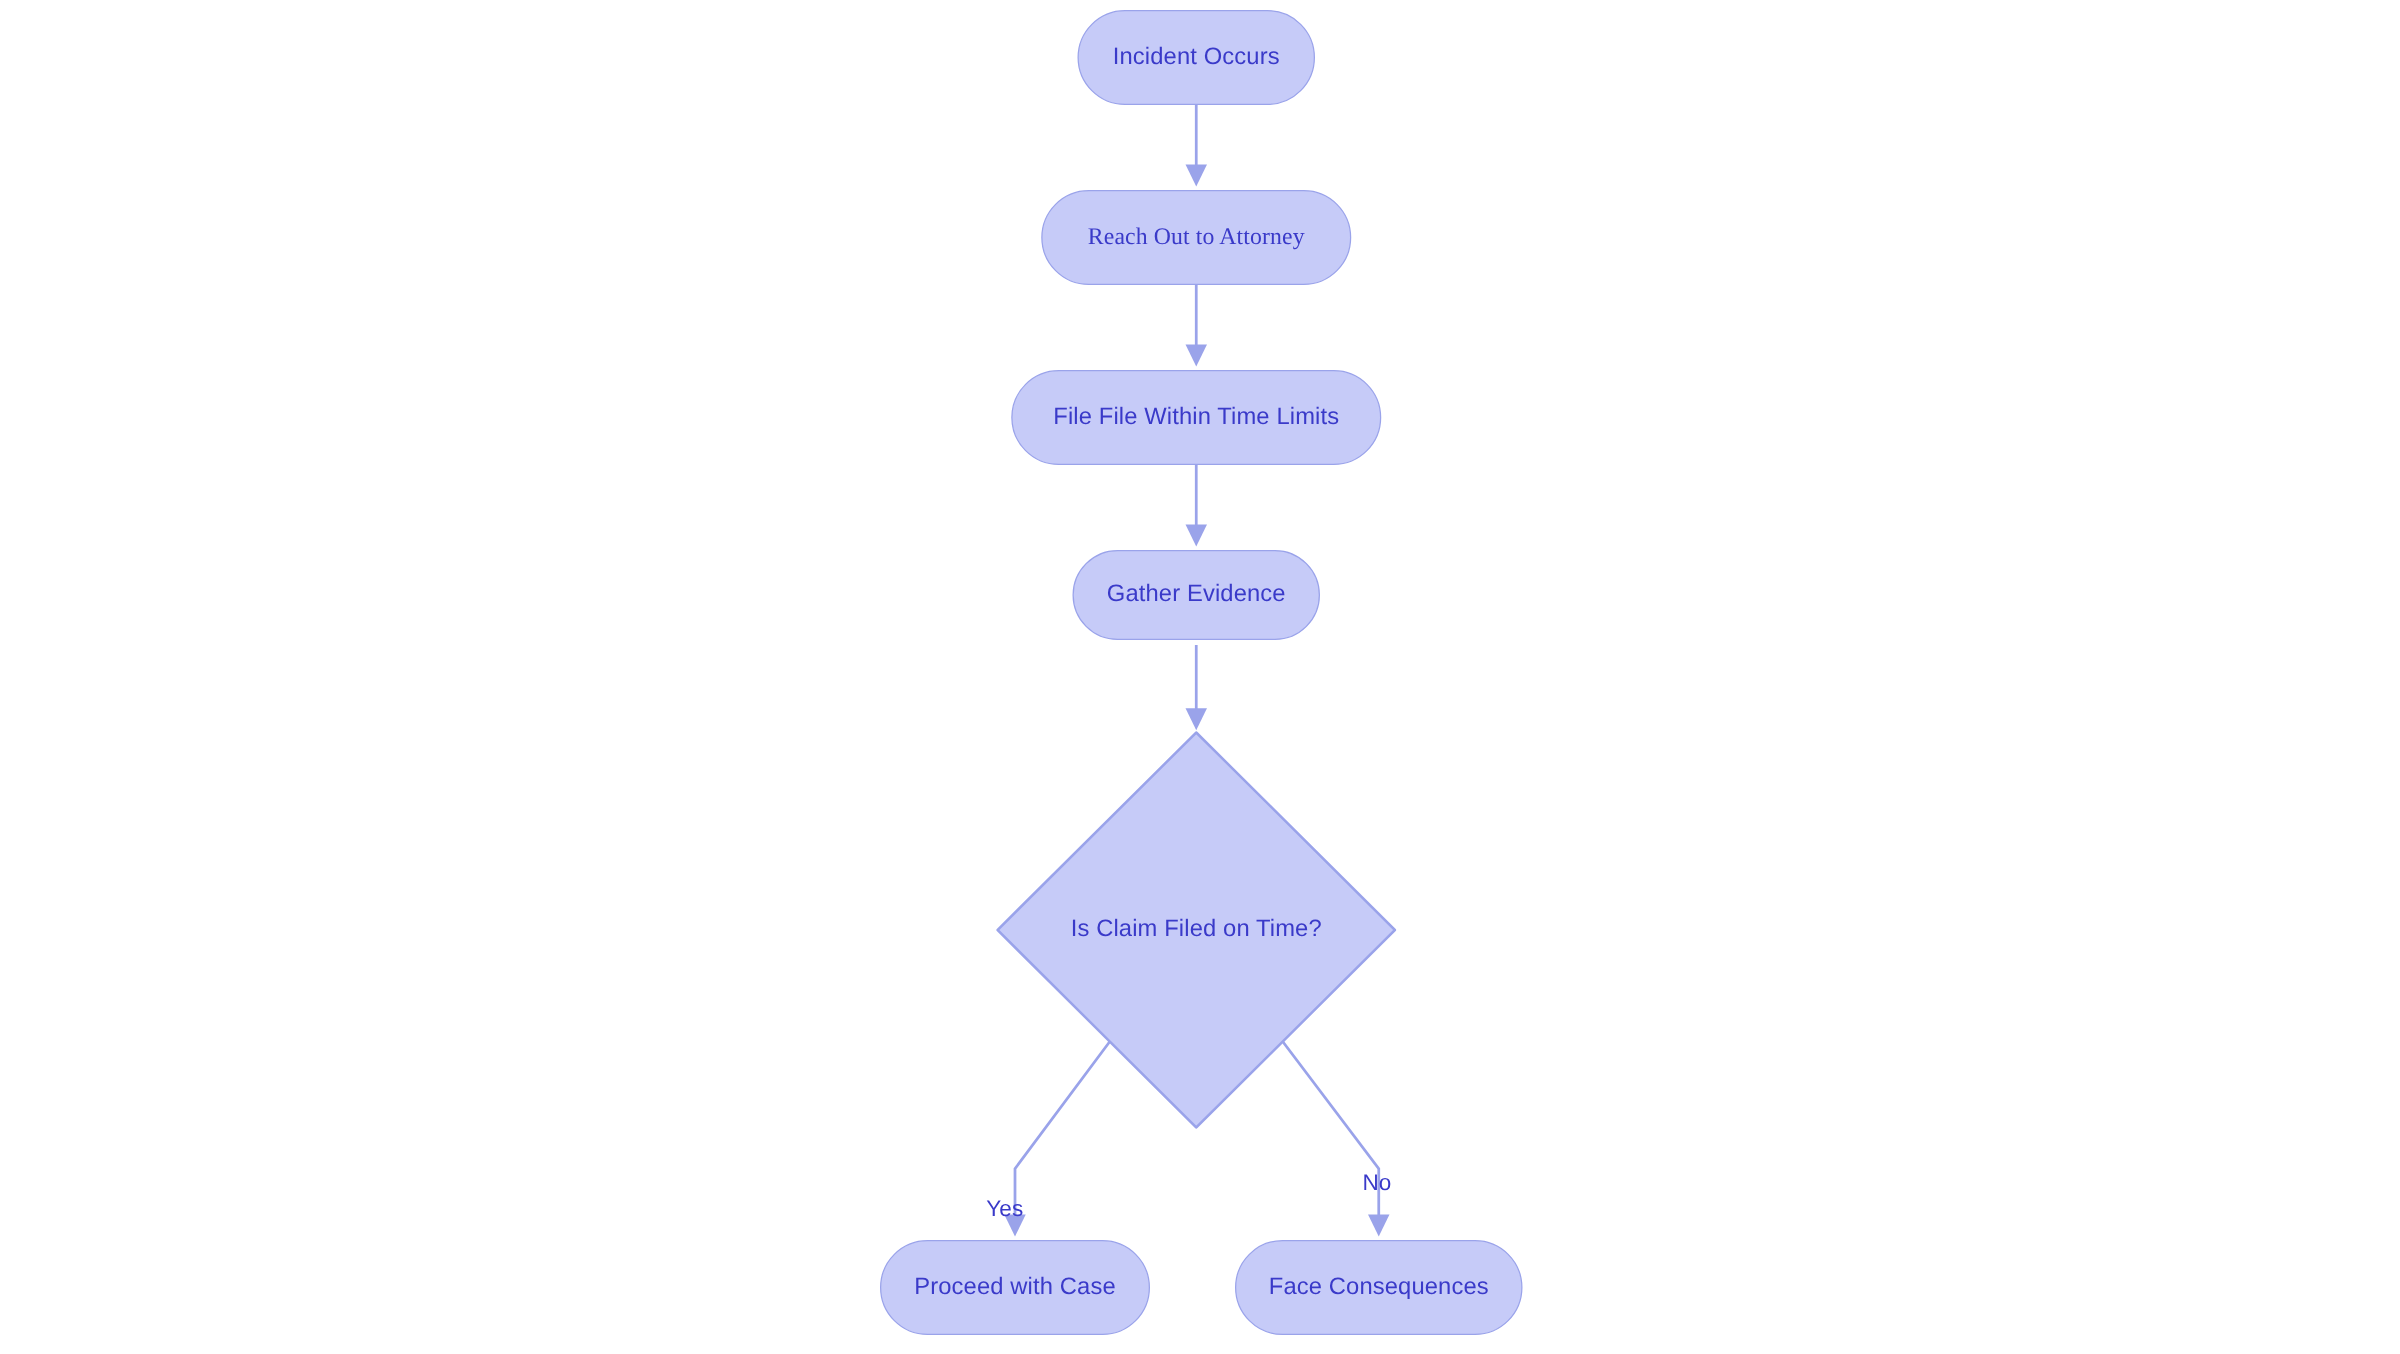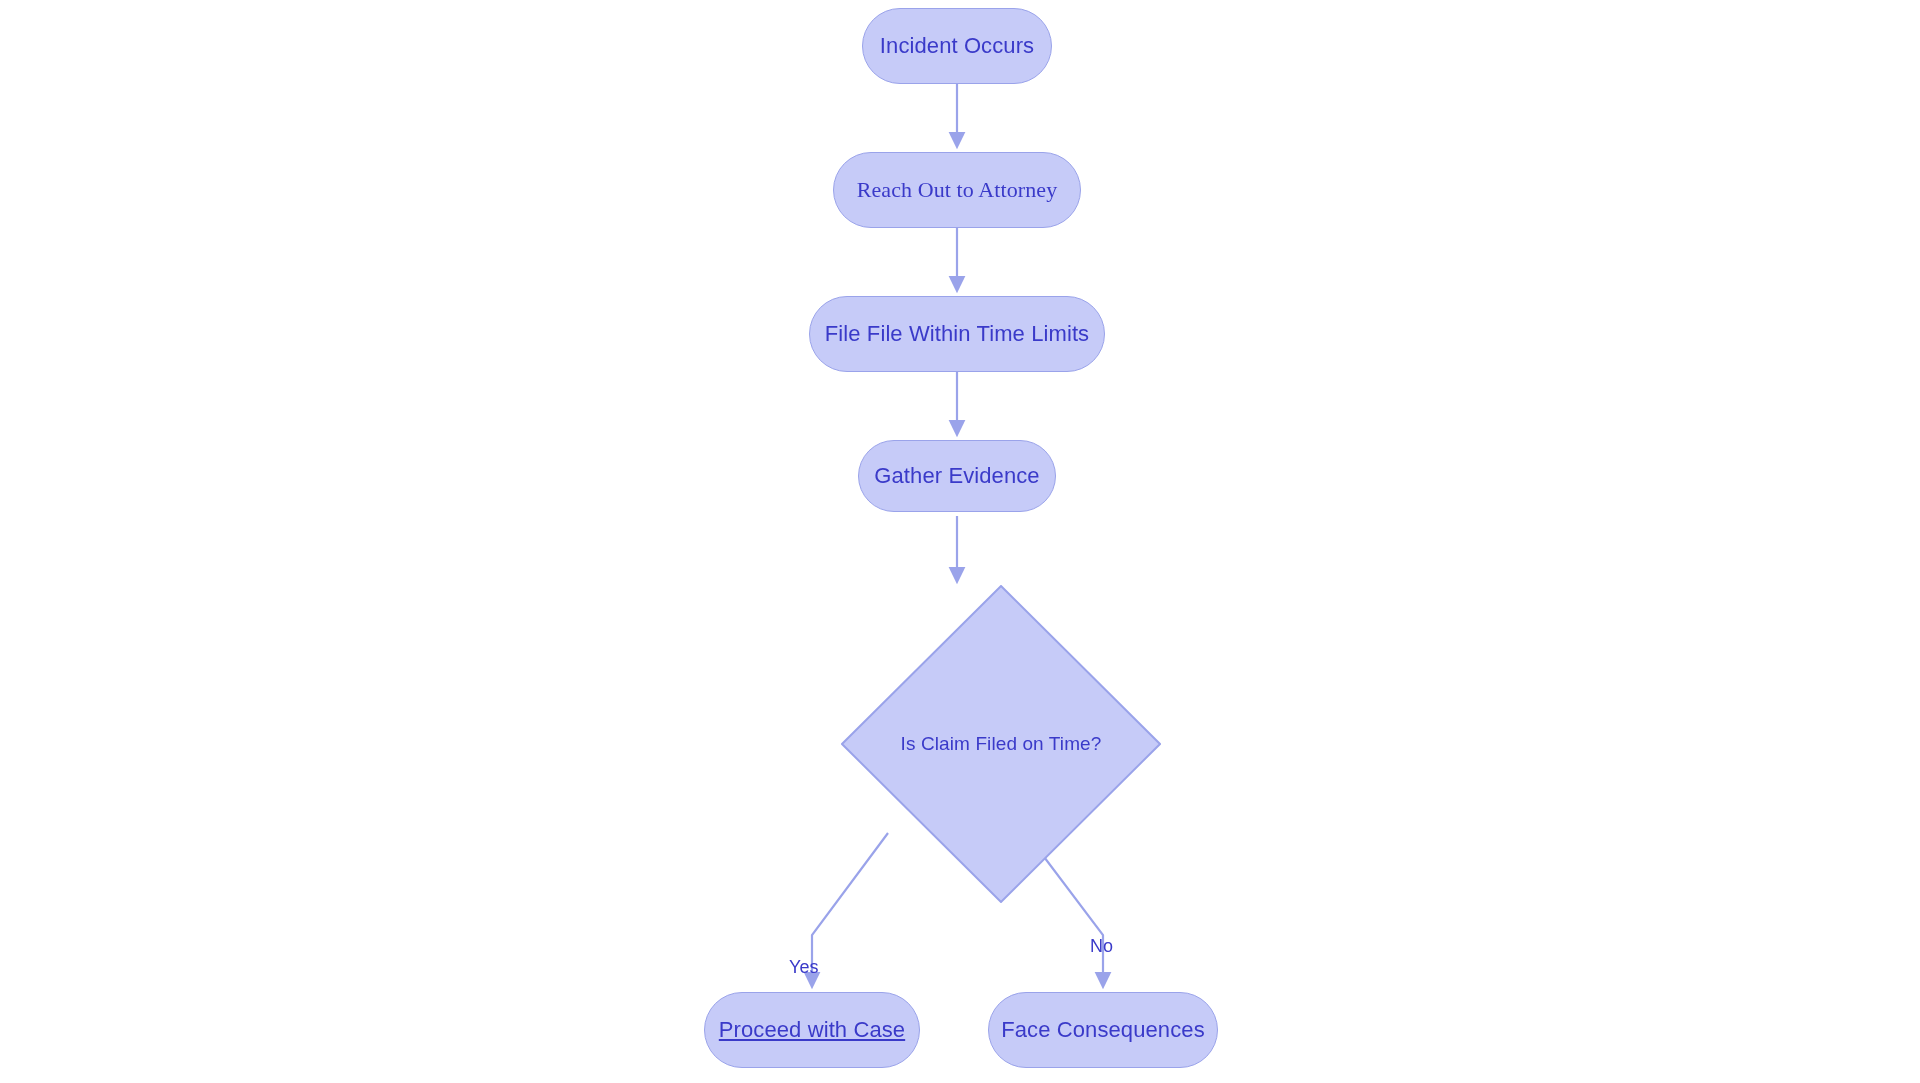--- a/index.html
+++ b/index.html
@@ -30,21 +30,21 @@
   .node {
     position: absolute;
     box-sizing: border-box;
     display: flex;
     align-items: center;
     justify-content: center;
     background: #c6cbf8;
     border: 1px solid #9aa3ea;
     border-radius: 40px;
     color: #3a3ac9;
-    font-size: 22px;
+    font-size: 19px;
     font-weight: 400;
     letter-spacing: 0.1px;
     white-space: nowrap;
   }
   .node-label {
     pointer-events: none;
   }
   .decision {
     position: absolute;
     display: flex;
@@ -109,36 +109,36 @@
   </div>
 
   <div class="node" style="left:809px; top:296px; width:296px; height:76px;">
     <span class="node-label">File File Within Time Limits</span>
   </div>
 
   <div class="node" style="left:858px; top:440px; width:198px; height:72px;">
     <span class="node-label">Gather Evidence</span>
   </div>
 
-  <div class="decision" style="left:841px; top:585px; width:320px; height:318px;">
+  <div class="decision" style="left:797px; top:585px; width:320px; height:318px;">
     <svg class="diamond-shape" viewBox="0 0 320 318" preserveAspectRatio="none" xmlns="http://www.w3.org/2000/svg">
       <polygon points="160,1 319,159 160,317 1,159" fill="#c6cbf8" stroke="#9aa3ea" stroke-width="2"></polygon>
     </svg>
     <span class="decision-label">Is Claim Filed on Time?</span>
   </div>
 
   <div class="edge-label" style="left:789px; top:936px;margin-top:21px;">
     <span>Yes</span>
   </div>
 
   <div class="edge-label" style="left:1090px; top:936px;">
     <span>No</span>
   </div>
 
-  <div class="node" style="left:704px; top:992px; width:216px; height:76px;text-decoration:underline;">
+  <div class="node" style="left:704px; top:992px; width:216px; height:76px;">
     <span class="node-label">Proceed with Case</span>
   </div>
 
   <div class="node" style="left:988px; top:992px; width:230px; height:76px;">
     <span class="node-label">Face Consequences</span>
   </div>
 
 </div>
 
 </body></html>

